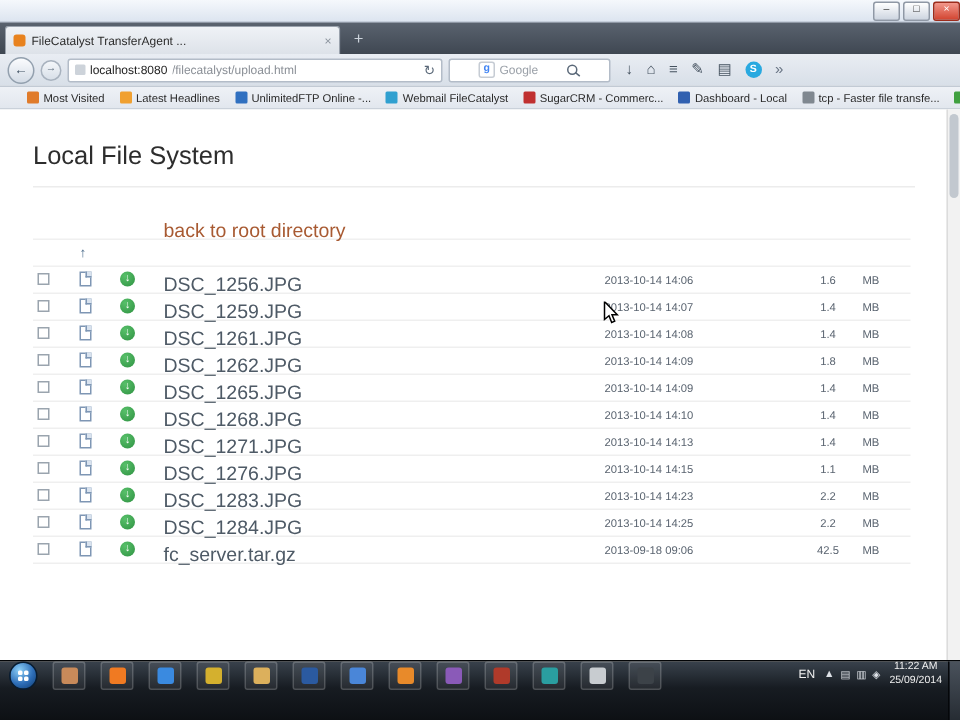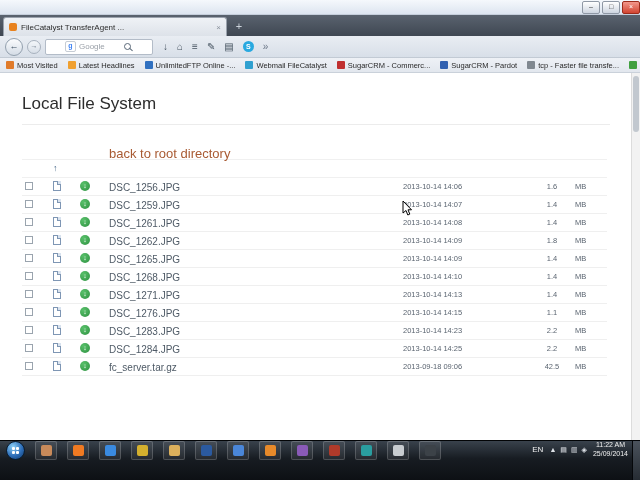--- a/index.html
+++ b/index.html
@@ -30,21 +30,21 @@
   .searchbar{width:108px;height:16px;background:#fff;border:1px solid #b3bcc8;border-radius:2px;display:flex;align-items:center;padding:0 19px;gap:3px;flex:0 0 auto;box-sizing:border-box}
   .se-icon{width:9px;height:9px;border:1px solid #c6ccd4;border-radius:2px;background:#fff;color:#4285f4;font-weight:bold;font-size:7px;line-height:8px;text-align:center;flex:0 0 auto}
   .se-label{font-size:8px;color:#9aa0a8;flex:1}
   .mag{width:5px;height:5px;border:1px solid #5a6878;border-radius:50%;position:relative;flex:0 0 auto;margin-right:2px}
   .mag::after{content:"";position:absolute;width:4px;height:1px;background:#5a6878;right:-3px;bottom:-1px;transform:rotate(40deg)}
   .nav-icon-group{display:flex;align-items:center;gap:9px;margin-left:6px}
   .nav-ico{font-size:10px;color:#45525f;line-height:12px}
   .ni-skype{background:#29a9e0;color:#fff;border-radius:50%;width:11px;height:11px;font-size:7px;line-height:11px;text-align:center;font-weight:bold}
   .ni-overflow{color:#6a7686}
 
-  .bookmarksbar{position:absolute;top:58px;left:0;width:100%;height:15px;background:linear-gradient(#eef1f6,#e2e7ee);border-bottom:1px solid #cad1da;display:flex;align-items:center;padding:0 6px;gap:10px;overflow:hidden;box-sizing:border-box}
+  .bookmarksbar{position:absolute;top:58px;left:0;width:100%;height:15px;background:linear-gradient(#eef1f6,#e2e7ee);border-bottom:1px solid #cad1da;display:flex;align-items:center;padding:0 18px;gap:10px;overflow:hidden;box-sizing:border-box}
   .bm{display:flex;align-items:center;gap:3px;flex:0 0 auto}
   .bm-dot{width:8px;height:8px;border-radius:1px}
   .bm-label{font-size:7.5px;color:#2a2a2a;white-space:nowrap}
 
   
   .page{position:absolute;top:73px;left:0;width:640px;height:383px;background:#fff}
   .page-title{position:absolute;left:22px;top:21px;font-size:17px;font-weight:500;color:#2d2d2d}
   .title-divider{position:absolute;left:22px;right:30px;top:51px;border-top:1px solid #ececec}
   .ftable{position:absolute;left:22px;top:69px;width:585px}
   .thead{position:relative;height:18px;border-top:1px solid #e4e4e4;border-bottom:1px solid #cfcfcf;background:#fcfcfc}
@@ -60,21 +60,21 @@
   .frow{position:relative;height:17px;border-bottom:1px solid #efefef}
   .frow.hl{background:#d9d9d9}
   .cb{position:absolute;left:3px;top:4px;width:8px;height:8px;border:1px solid #9aa4ae;background:#fff;box-sizing:border-box}
   .icon-file{position:absolute;left:31px;top:3px;width:8px;height:10px;border:1px solid #7e96b4;background:#fff;box-sizing:border-box}
   .icon-file::after{content:"";position:absolute;right:-1px;top:-1px;width:3px;height:3px;background:#d8e2ee;border-left:1px solid #7e96b4;border-bottom:1px solid #7e96b4}
   .icon-folder{display:none;position:absolute;left:30px;top:5px;width:11px;height:7px;background:#7b828c;border-radius:1px}
   .icon-folder::before{content:"";position:absolute;top:-2px;left:0;width:5px;height:2px;background:#7b828c;border-radius:1px 1px 0 0}
   .icon-action{position:absolute;left:58px;top:3px;width:10px;height:10px;border-radius:50%;background:radial-gradient(circle at 35% 30%,#58c06a,#2f9242);text-align:center}
   .ia{font-size:7px;color:#fff;line-height:10px;display:block}
   .is-folder .icon-folder{display:block}
-  .cell-name{position:absolute;left:87px;top:4px;font-size:10px;color:#4e5a66;white-space:nowrap}
+  .cell-name{position:absolute;left:87px;top:4px;font-size:13px;color:#4e5a66;white-space:nowrap}
   .cell-mod{position:absolute;left:381px;top:4px;font-size:7.5px;color:#5a6470;white-space:nowrap}
   .cell-sv{position:absolute;left:512px;top:4px;width:36px;text-align:center;font-size:7.5px;color:#5a6470}
   .cell-su{position:absolute;left:553px;top:4px;font-size:7.5px;color:#5a6470}
   .page-scroll{position:absolute;top:73px;right:0;width:9px;height:383px;background:#f2f2f2;border-left:1px solid #dcdcdc;box-sizing:border-box}
   .page-thumb{position:absolute;top:3px;left:1px;width:6px;height:56px;background:#c2c8cf;border-radius:3px}
   .cursor{position:absolute;left:402px;top:201px;z-index:50}
 
   
   .taskbar{position:absolute;bottom:0;left:0;width:100%;height:40px;background:linear-gradient(#39424c,#171c22 45%,#0d1014);border-top:1px solid #020406;display:flex;align-items:flex-start;z-index:10;box-sizing:border-box}
   .orb{width:19px;height:19px;margin-left:6px;border-radius:50%;background:radial-gradient(circle at 35% 28%,#8cd0f8,#2e6eb8 55%,#0e3a6e);border:1px solid #081c30;position:relative;flex:0 0 auto;box-sizing:border-box}
@@ -105,20 +105,26 @@
     <span class="tab-favicon" style="background: rgb(232, 130, 30);"></span>
     <span class="tab-title">FileCatalyst TransferAgent ...</span>
     <span class="tab-close">×</span>
   </div>
   <span class="newtab">+</span>
 </div>
 
 <div class="navbar">
   <span class="btn-back">←</span>
   <span class="btn-fwd">→</span>
+  <div class="urlbar">
+    <span class="url-favicon"></span>
+    <span class="url-host">localhost:8080</span>
+    <span class="url-path">/filecatalyst/upload.html</span>
+    <span class="reload">↻</span>
+  </div>
   <div class="searchbar">
     <span class="se-icon">g</span>
     <span class="se-label">Google</span>
     <span class="mag"></span>
   </div>
   <div class="nav-icon-group">
       <span class="nav-ico ni-downloads">↓</span>
       <span class="nav-ico ni-home">⌂</span>
       <span class="nav-ico ni-library">≡</span>
       <span class="nav-ico ni-edit">✎</span>
@@ -144,21 +150,21 @@
     <span class="bm">
     <span class="bm-dot" style="background: rgb(48, 160, 208);"></span>
     <span class="bm-label">Webmail FileCatalyst</span>
   </span>
     <span class="bm">
     <span class="bm-dot" style="background: rgb(192, 48, 48);"></span>
     <span class="bm-label">SugarCRM - Commerc...</span>
   </span>
     <span class="bm">
     <span class="bm-dot" style="background: rgb(48, 96, 176);"></span>
-    <span class="bm-label">SugarCRM - Pardot</span>
+    <span class="bm-label">Dashboard - Local</span>
   </span>
     <span class="bm">
     <span class="bm-dot" style="background: rgb(128, 136, 144);"></span>
     <span class="bm-label">tcp - Faster file transfe...</span>
   </span>
     <span class="bm">
     <span class="bm-dot" style="background: rgb(64, 160, 64);"></span>
     <span class="bm-label">Yoda</span>
   </span>
   </div>

